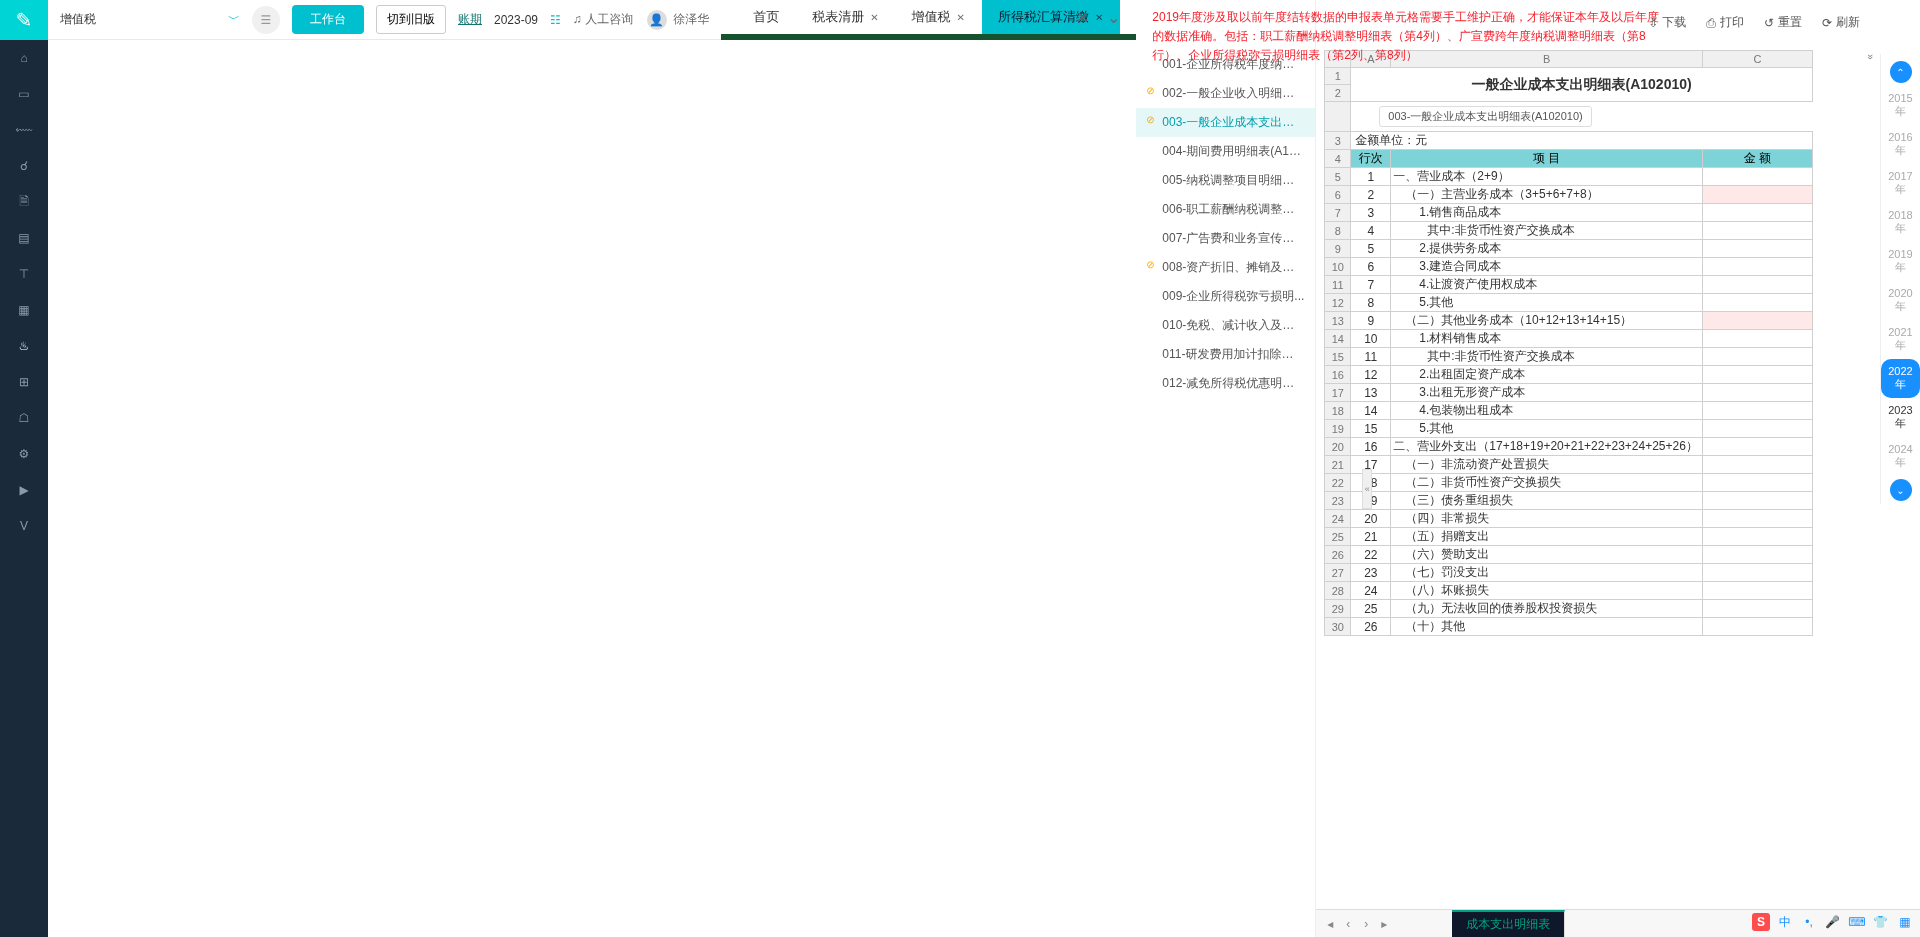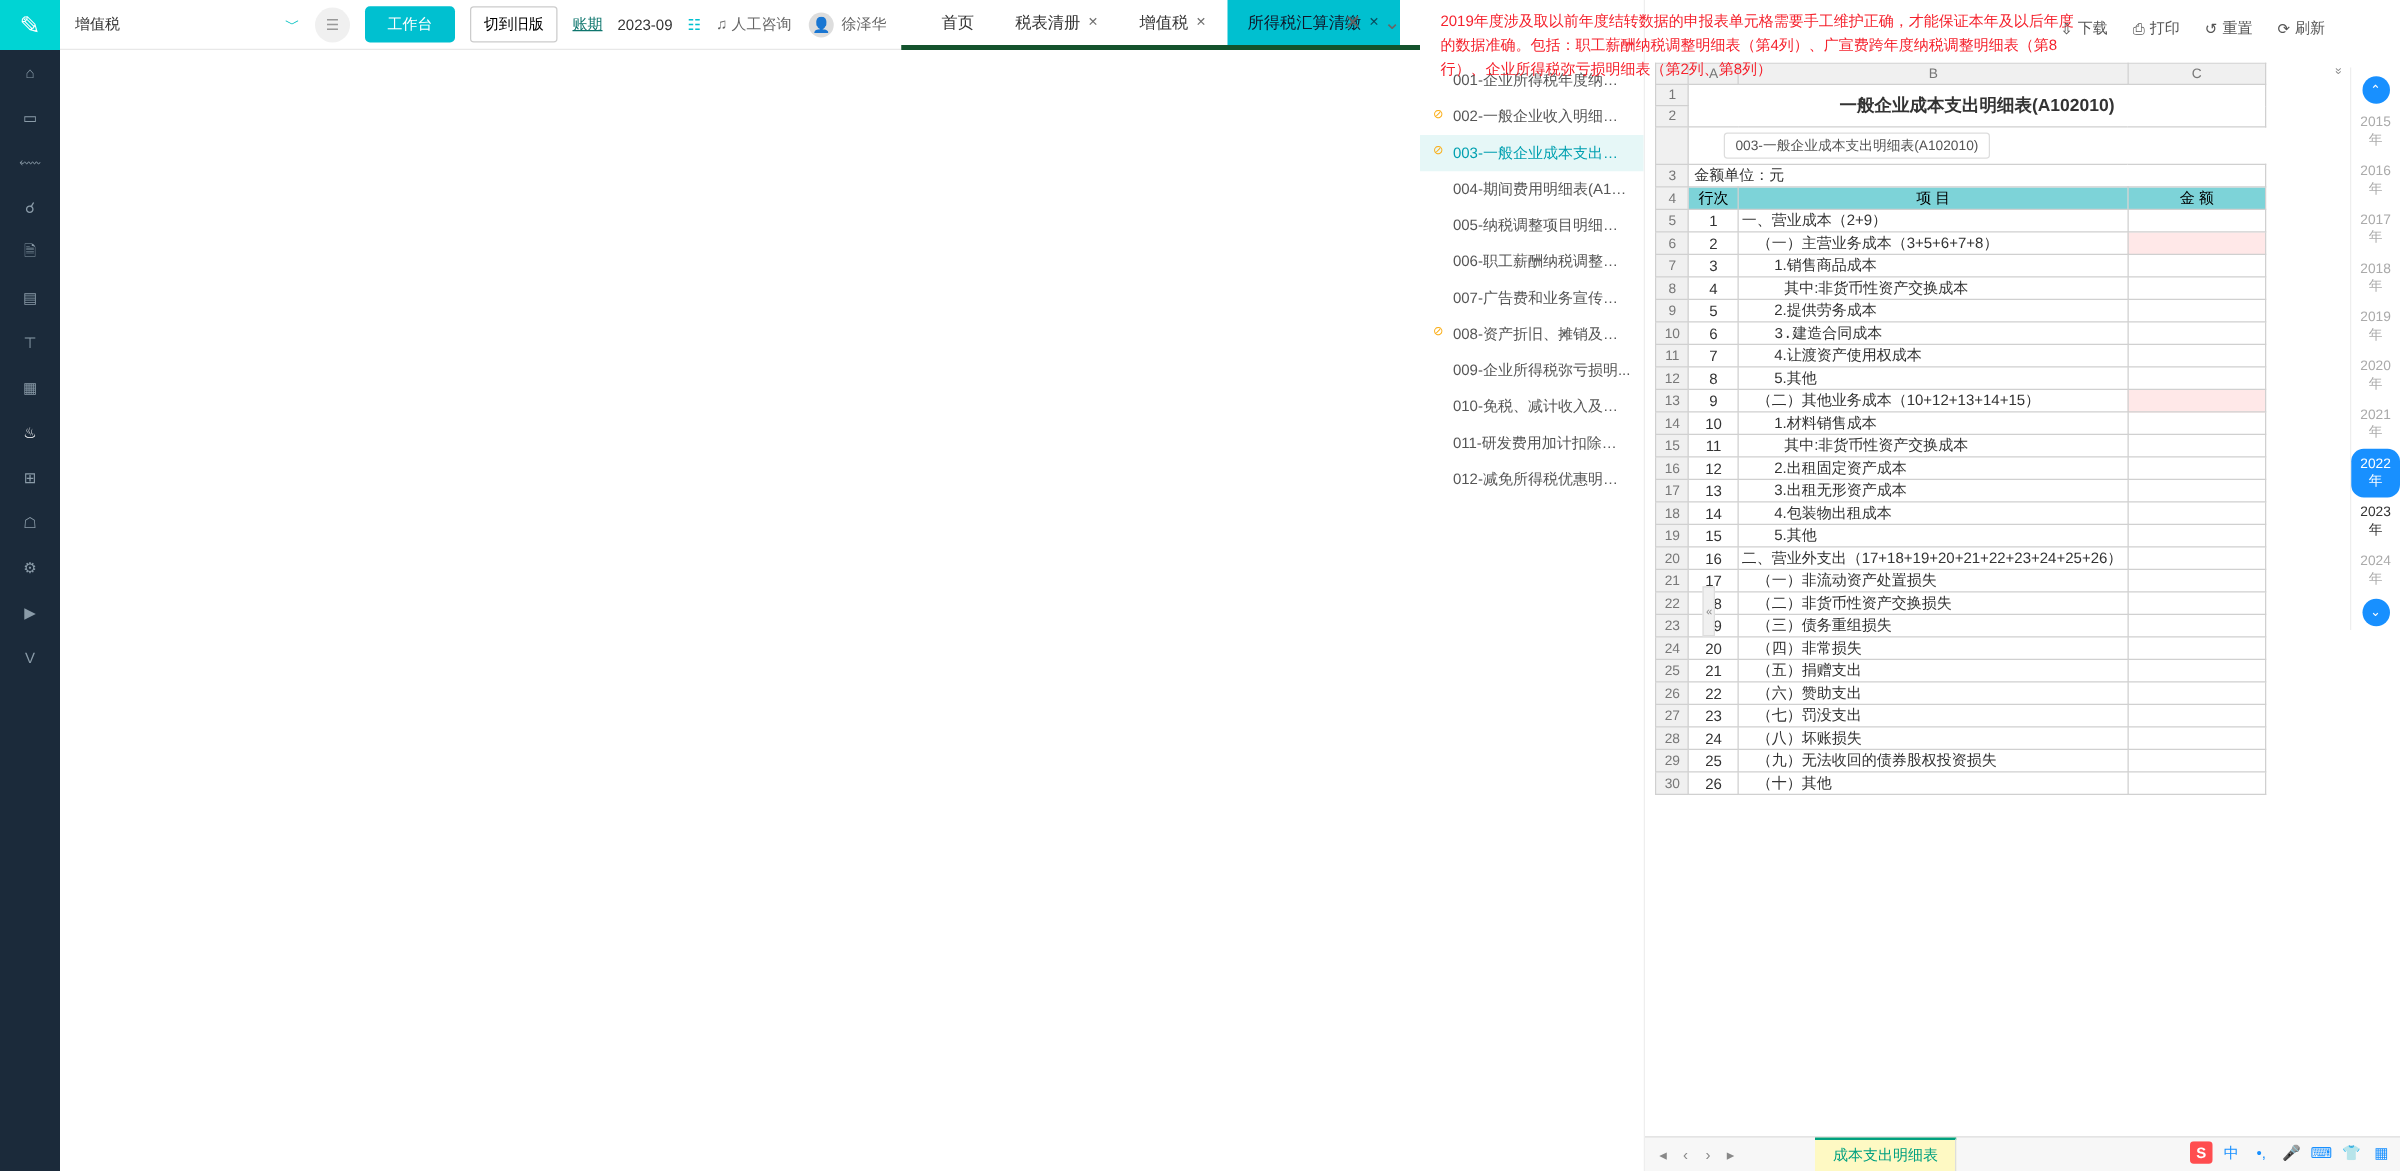--- a/index.html
+++ b/index.html
@@ -16,21 +16,21 @@
 .dropdown-arrow { color: #00c0c0; }
 .btn-round { width: 28px; height: 28px; border-radius: 50%; background: #f0f0f0; display: flex; align-items: center; justify-content: center; cursor: pointer; color: #999; }
 .btn-primary { background: #00c0d0; color: #fff; padding: 6px 18px; border-radius: 4px; cursor: pointer; border: none; font-size: 12px; }
 .btn-outline { border: 1px solid #ccc; background: #fff; padding: 5px 10px; border-radius: 3px; cursor: pointer; font-size: 12px; }
 .period-label { color: #0f766e; text-decoration: underline; }
 .period-val { color: #333; }
 .cal-icon { color: #00c0d0; }
 .topbar-right { margin-left: auto; display: flex; align-items: center; gap: 14px; color: #666; }
 .user { display: flex; align-items: center; gap: 6px; }
 .avatar { width: 20px; height: 20px; border-radius: 50%; background: #ddd; display: inline-flex; align-items: center; justify-content: center; color: #888; font-size: 12px; }
-.tabs { height: 40px; background: #fff; border-bottom: 4px solid #14532d; display: flex; align-items: stretch; padding: 0 16px; position: relative; }
+.tabs { height: 40px; background: #fff; border-bottom: 6px solid #14532d; display: flex; align-items: stretch; padding: 0 16px; position: relative; }
 .tab { display: flex; align-items: center; gap: 6px; padding: 0 16px; cursor: pointer; font-size: 13px; color: #333; border-right: 1px solid transparent; }
 .tab.active { background: #00c0d0; color: #0f172a; }
 .tab-close { font-size: 10px; color: inherit; opacity: 0.7; cursor: pointer; }
 .tabs-right { position: absolute; right: 10px; top: 50%; transform: translateY(-50%); display: flex; gap: 6px; }
 .tab-x { cursor: pointer; font-size: 16px; color: #666; padding: 2px 6px; }
 .content { flex: 1; display: flex; min-height: 0; position: relative; }
 .warning-bar { position: absolute; top: 8px; left: 16px; right: 260px; font-size: 12px; color: #f5222d; line-height: 1.6; z-index: 2; max-width: 640px;}
 .toolbar-actions { position: absolute; top: 14px; right: 60px; display: flex; gap: 20px; z-index: 2; }
 .action { display: flex; align-items: center; gap: 4px; color: #555; cursor: pointer; font-size: 12px; }
 .left-panel { width: 180px; padding-top: 50px; border-right: 1px solid #eee; overflow-y: auto; }
@@ -45,21 +45,21 @@
 .col-rownum { width: 26px; background: #f0f0f0; text-align: center; color: #777; font-size: 11px; }
 .col-head { background: #f0f0f0; text-align: center; color: #777; font-size: 11px; }
 .col-A { width: 40px; text-align: center; }
 .col-B { width: 310px; }
 .col-C { width: 110px; }
 .hdr-row td { background: #7dd3d8; color: #000; text-align: center; font-weight: normal; }
 .pink { background: #ffe8e8 !important; }
 .title-cell { text-align: center; font-weight: bold; font-size: 14px; background: #fff; }
 .unit-cell { text-align: left; background: #fff; }
 .sheet-footer { height: 28px; border-top: 1px solid #ddd; display: flex; align-items: center; background: #f7f7f7; }
-.sheet-tab { padding: 4px 14px; border-right: 1px solid #ddd; font-size: 12px; color: #00a080; background: #fef9c3; border-top: 2px solid #00a080; margin-left: 60px; }
+.sheet-tab { padding: 4px 14px; border-right: 1px solid #ddd; font-size: 12px; color: #00a080; background: #0f172a; border-top: 2px solid #00a080; margin-left: 60px; }
 .sheet-nav { display: flex; gap: 2px; margin-left: 6px; }
 .sheet-nav span { width: 16px; text-align: center; color: #888; cursor: pointer; }
 .right-years { width: 40px; background: #fff; display: flex; flex-direction: column; align-items: center; gap: 0; padding-top: 4px; border-left: 1px solid #eee; position: absolute; right: 0; top: 54px; }
 .year-item { font-size: 11px; padding: 6px 2px; color: #aaa; cursor: pointer; width: 100%; text-align: center; }
 .year-item.active { background: #1890ff; color: #fff; border-radius: 10px; }
 .year-item.dark { color: #333; }
 .year-nav { width: 22px; height: 22px; border-radius: 50%; background: #1890ff; color: #fff; display: flex; align-items: center; justify-content: center; font-size: 10px; margin: 3px 0; cursor: pointer; }
 .collapse-handle { position: absolute; left: 226px; top: 50%; width: 10px; height: 40px; background: #f0f0f0; border: 1px solid #ddd; display: flex; align-items: center; justify-content: center; font-size: 9px; color: #888; cursor: pointer; z-index: 3;}
 .breadcrumb-chip { display:inline-block; border:1px solid #ddd; padding:2px 8px; border-radius:3px; background:#fff; font-size:11px; margin: 4px 0 4px 28px; color:#555;}
 .ime-bar { position: fixed; right: 6px; bottom: 6px; display: flex; gap: 6px; align-items: center; z-index: 10;}
@@ -220,21 +220,21 @@
                 </tr>
                 <tr>
                   <td class="col-rownum">9</td>
                   <td class="col-A">5</td>
                   <td class="col-B" style="padding-left: 28px;">2.提供劳务成本</td>
                   <td class="col-C"></td>
                 </tr>
                 <tr>
                   <td class="col-rownum">10</td>
                   <td class="col-A">6</td>
-                  <td class="col-B" style="padding-left: 28px; font-family: Liberation Mono, monospace;">3.建造合同成本</td>
+                  <td class="col-B" style="padding-left: 28px;">3.建造合同成本</td>
                   <td class="col-C"></td>
                 </tr>
                 <tr>
                   <td class="col-rownum">11</td>
                   <td class="col-A">7</td>
                   <td class="col-B" style="padding-left: 28px;">4.让渡资产使用权成本</td>
                   <td class="col-C"></td>
                 </tr>
                 <tr>
                   <td class="col-rownum">12</td>

